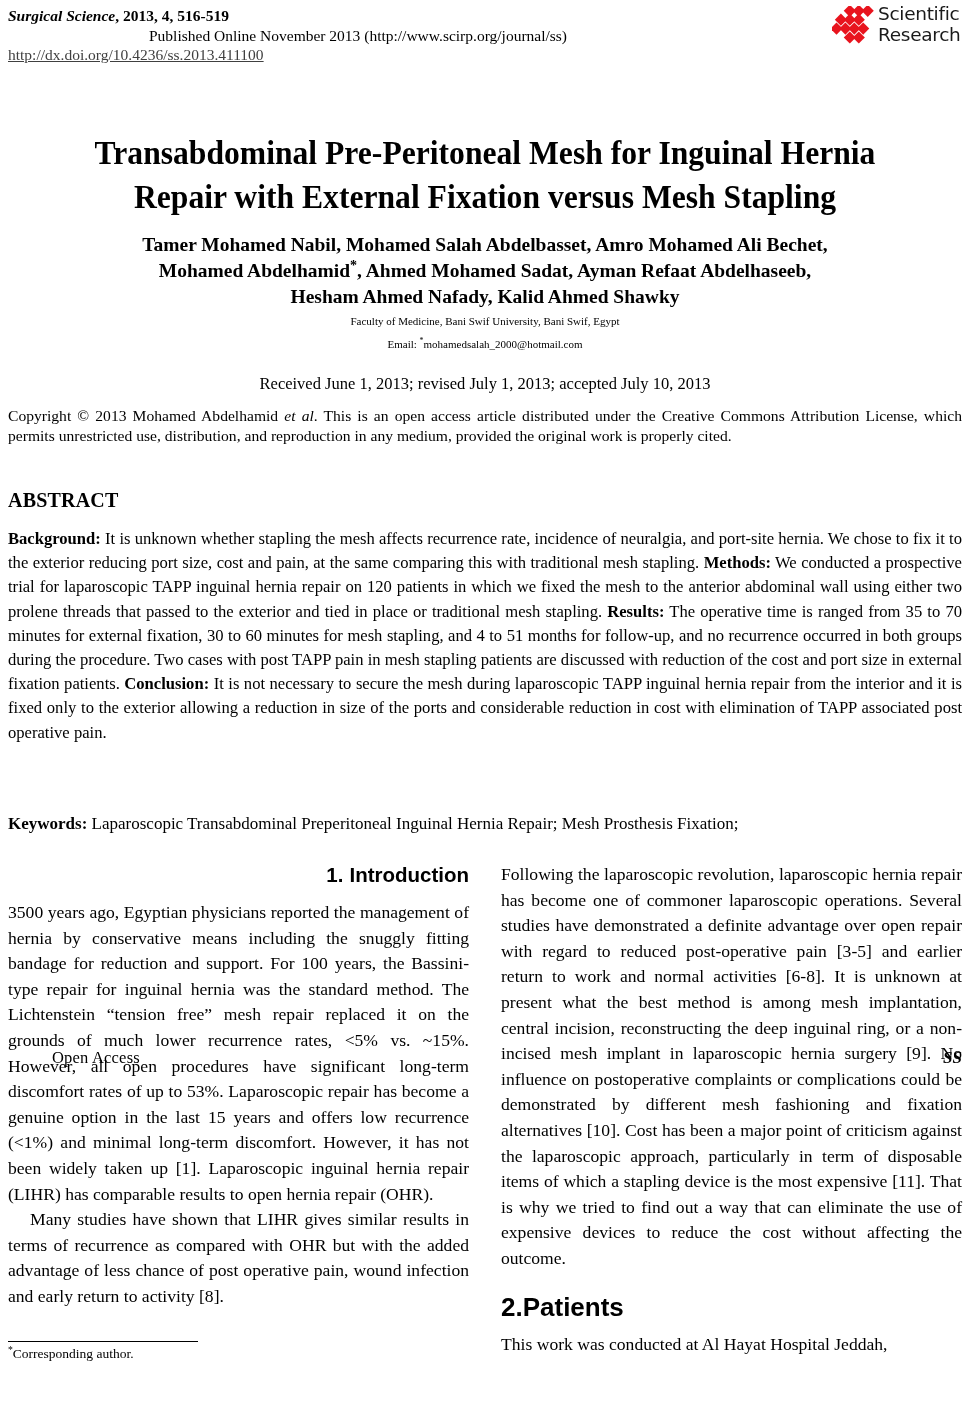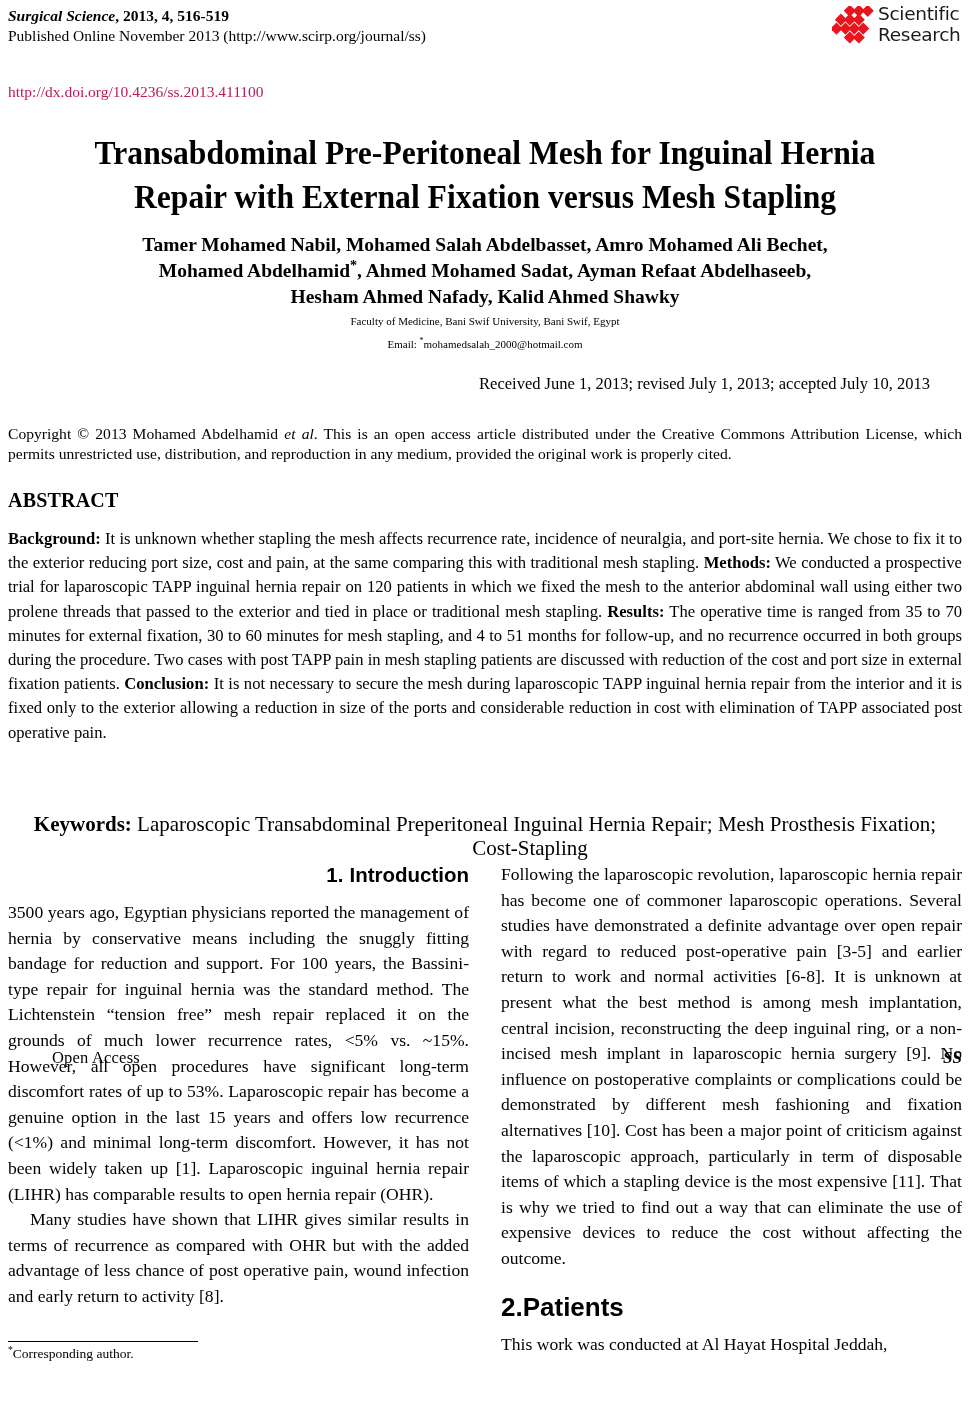--- a/index.html
+++ b/index.html
@@ -32,24 +32,24 @@
     font-size: 15.5px;
     line-height: 19.5px;
   }
   .masthead .journal-line .jname {
     font-style: italic;
     font-weight: bold;
   }
   .masthead .journal-line .jcite {
     font-weight: bold;
   }
-  .masthead .published-line { font-weight: normal; }
+  .masthead .published-line { font-weight: normal; text-align: center; }
   .masthead .doi-line {
-    color: #be185d;
-    margin-top: 37px;
+    color: #404040;
+    text-decoration: underline;
   }
 
   .logo {
     position: absolute;
     top: 4px;
     right: 4px;
     width: 134px;
     height: 50px;
   }
   .logo .logo-mark {
@@ -110,28 +110,28 @@
     font-size: 0.72em;
     vertical-align: super;
     line-height: 0;
   }
 
   .dates {
     position: absolute;
     top: 373px;
     left: 40px;
     width: 890px;
-    text-align: right;
+    text-align: center;
     font-size: 16.5px;
     line-height: 22px;
   }
 
   .copyright {
     position: absolute;
-    top: 424px;
+    top: 406px;
     left: 8px;
     width: 954px;
     font-size: 15.6px;
     line-height: 19.5px;
     text-align: justify;
   }
   .copyright i { font-style: italic; }
 
   
   .abstract-heading {
@@ -151,23 +151,22 @@
     line-height: 24.2px;
     text-align: justify;
   }
   .abstract-body b { font-weight: bold; }
 
   .keywords {
     position: absolute;
     top: 812px;
     left: 8px;
     width: 954px;
-    font-size: 21px;
+    font-size: 17px;
     line-height: 24.2px;
-    text-align: center;
   }
   .keywords .kw-label { font-weight: bold; }
   .keywords .kw-second {
     display: block;
     padding-left: 90px;
   }
 
   
   .col {
     position: absolute;
@@ -289,21 +288,20 @@
 
   <div class="copyright"><span>Copyright © 2013 Mohamed Abdelhamid </span><i>et al</i><span>. This is an open access article distributed under the Creative Commons Attribution License, which permits unrestricted use, distribution, and reproduction in any medium, provided the original work is properly cited.</span></div>
 
   <div class="abstract-heading">ABSTRACT</div>
   <div class="abstract-body">
     <b>Background:</b><span> It is unknown whether stapling the mesh affects recurrence rate, incidence of neuralgia, and port-site hernia. We chose to fix it to the exterior reducing port size, cost and pain, at the same comparing this with traditional mesh stapling. </span><b>Methods:</b><span> We conducted a prospective trial for laparoscopic TAPP inguinal hernia repair on 120 patients in which we fixed the mesh to the anterior abdominal wall using either two prolene threads that passed to the exterior and tied in place or traditional mesh stapling. </span><b>Results:</b><span> The operative time is ranged from 35 to 70 minutes for external fixation, 30 to 60 minutes for mesh stapling, and 4 to 51 months for follow-up, and no recurrence occurred in both groups during the procedure. Two cases with post TAPP pain in mesh stapling patients are discussed with reduction of the cost and port size in external fixation patients. </span><b>Conclusion:</b><span> It is not necessary to secure the mesh during laparoscopic TAPP inguinal hernia repair from the interior and it is fixed only to the exterior allowing a reduction in size of the ports and considerable reduction in cost with elimination of TAPP associated post operative pain.</span>
   </div>
 
   <div class="keywords">
     <span class="kw-label">Keywords:</span><span> Laparoscopic Transabdominal Preperitoneal Inguinal Hernia Repair; Mesh Prosthesis Fixation;</span>
-    <span class="kw-second">Cost-Stapling</span>
   </div>
 
   <div class="col col-left">
     <div class="sec-heading">
       <span class="num">1.</span><span>Introduction</span>
     </div>
     <p class="para">3500 years ago, Egyptian physicians reported the management of hernia by conservative means including the snuggly fitting bandage for reduction and support. For 100 years, the Bassini-type repair for inguinal hernia was the standard method. The Lichtenstein “tension free” mesh repair replaced it on the grounds of much lower recurrence rates, &lt;5% vs. ~15%. However, all open procedures have significant long-term discomfort rates of up to 53%. Laparoscopic repair has become a genuine option in the last 15 years and offers low recurrence (&lt;1%) and minimal long-term discomfort. However, it has not been widely taken up [1]. Laparoscopic inguinal hernia repair (LIHR) has comparable results to open hernia repair (OHR).</p>
     <p class="para">Many studies have shown that LIHR gives similar results in terms of recurrence as compared with OHR but with the added advantage of less chance of post operative pain, wound infection and early return to activity [8].</p>
   </div>
 

